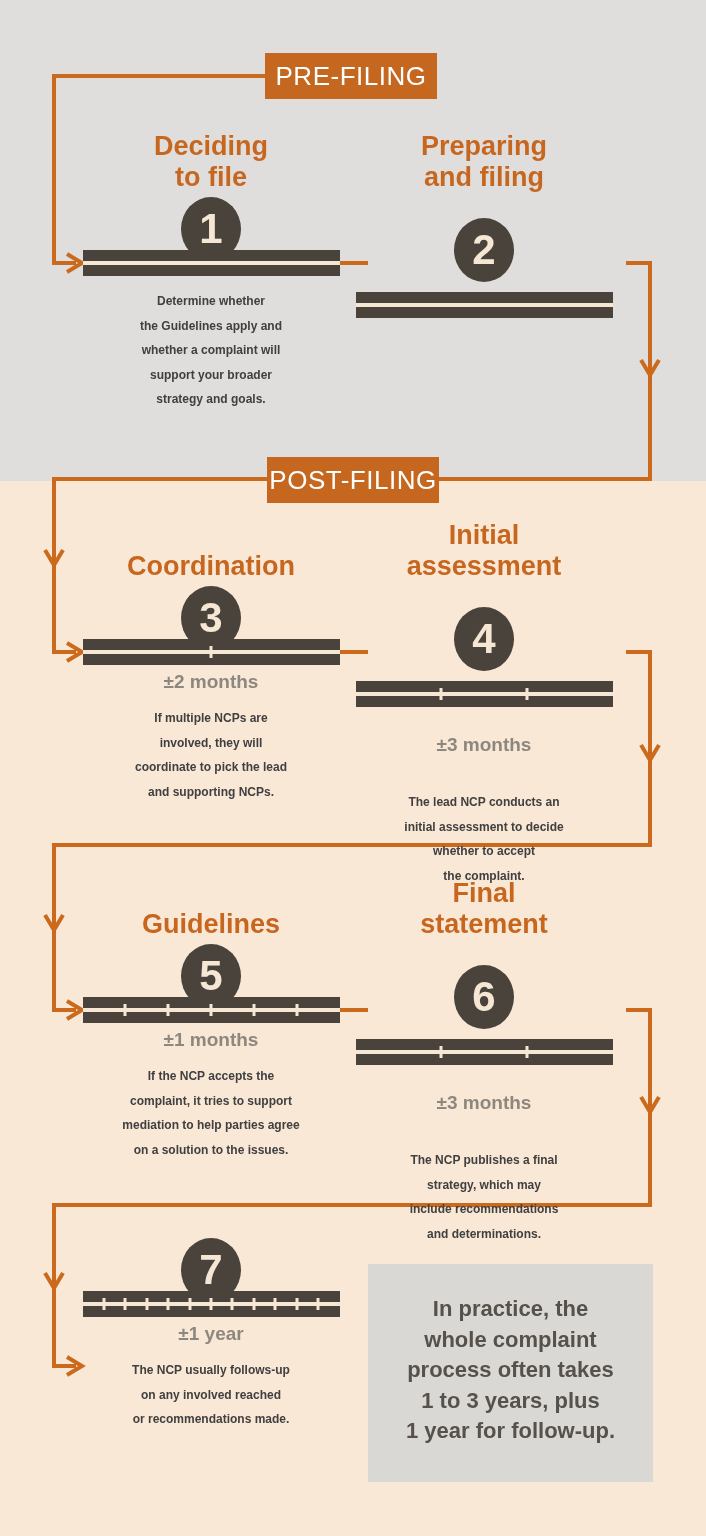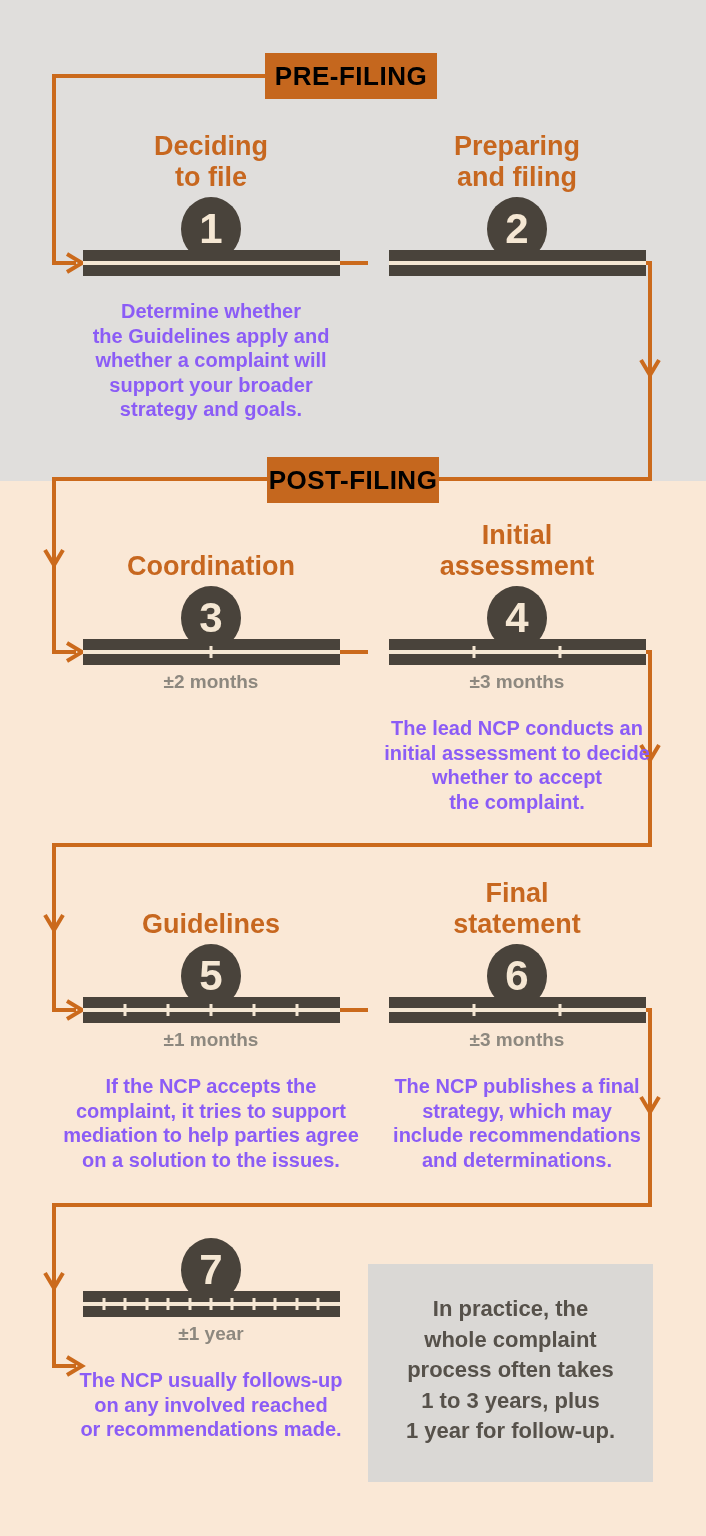--- a/index.html
+++ b/index.html
@@ -10,51 +10,51 @@
   .bg-gray{position:absolute;left:0;top:0;width:706px;height:481px;background:#e0dedc;}
   .bg-peach{position:absolute;left:0;top:481px;width:706px;height:1055px;background:#fae8d6;}
   svg.flow{position:absolute;left:0;top:0;width:706px;height:1536px;}
   svg.flow path{stroke:#cb6a1c;stroke-width:4;fill:none;stroke-linejoin:miter;stroke-linecap:butt;}
 
   .banner{
     position:absolute;width:172px;height:46px;background:#c5671e;
     display:flex;align-items:center;justify-content:center;
   }
   .banner span{
-    color:#000000;font-size:26px;font-weight:700;letter-spacing:0.5px;white-space:pre;
+    color:#ffffff;font-size:26px;font-weight:400;letter-spacing:0.5px;white-space:pre;
   }
   .banner.pre{left:265px;top:53px;}
   .banner.post{left:267px;top:457px;}
 
   .step{
     position:absolute;width:300px;display:flex;flex-direction:column;align-items:center;
   }
   .step.col1{left:61px;}
-  .step.col2{left:367px;}
+  .step.col2{left:334px;gap:21px;}
   .step-title{
     height:62px;display:flex;align-items:flex-end;justify-content:center;
     color:#c7671f;font-size:27px;font-weight:700;line-height:31px;
     text-align:center;white-space:pre;
   }
   .step-circle{
     margin-top:4px;margin-bottom:-11px;width:60px;height:64px;border-radius:50%;
     background:#49433b;display:flex;align-items:center;justify-content:center;
   }
   .step-circle span{color:#f5e7d3;font-size:42px;font-weight:700;}
   .step-bar{
     position:relative;width:257px;height:26px;background:#49433b;
   }
   .bar-stripe{position:absolute;left:0;right:0;top:11px;height:4px;background:#f5e7d3;}
   .tick{position:absolute;top:7px;width:3px;height:12px;background:#f5e7d3;transform:translateX(-50%);}
   .step-duration{
     margin-top:6px;height:22px;color:#8d887f;font-size:19px;font-weight:700;white-space:pre;
   }
   .step-duration:empty{display:none;}
   .step-desc{
-    margin-top:23px;color:#8b5cf6;font-size:20px;font-weight:700;line-height:24.5px;
+    margin-top:13px;color:#404040;font-size:12px;font-weight:700;line-height:24.5px;
     text-align:center;white-space:pre;
   }
   .note-box{
     position:absolute;left:368px;top:1264px;width:285px;height:218px;background:#dad8d5;
     box-sizing:border-box;padding-top:30px;
   }
   .note-box div{
     color:#56514a;font-size:22px;font-weight:700;line-height:30.5px;
     text-align:center;white-space:pre;
   }
@@ -135,20 +135,24 @@
   <div class="step col1" style="top:520px">
     <div class="step-title">Coordination</div>
     <div class="step-circle">
       <span>3</span>
     </div>
     <div class="step-bar">
       <div class="bar-stripe"></div>
     <span class="tick" style="left: 50%;"></span>
       </div>
     <div class="step-duration">±2 months</div>
+    <div class="step-desc">If multiple NCPs are
+involved, they will
+coordinate to pick the lead
+and supporting NCPs.</div>
   </div>
 
   <div class="step col2" style="top:520px">
     <div class="step-title">Initial
 assessment</div>
     <div class="step-circle">
       <span>4</span>
     </div>
     <div class="step-bar">
       <div class="bar-stripe"></div>

